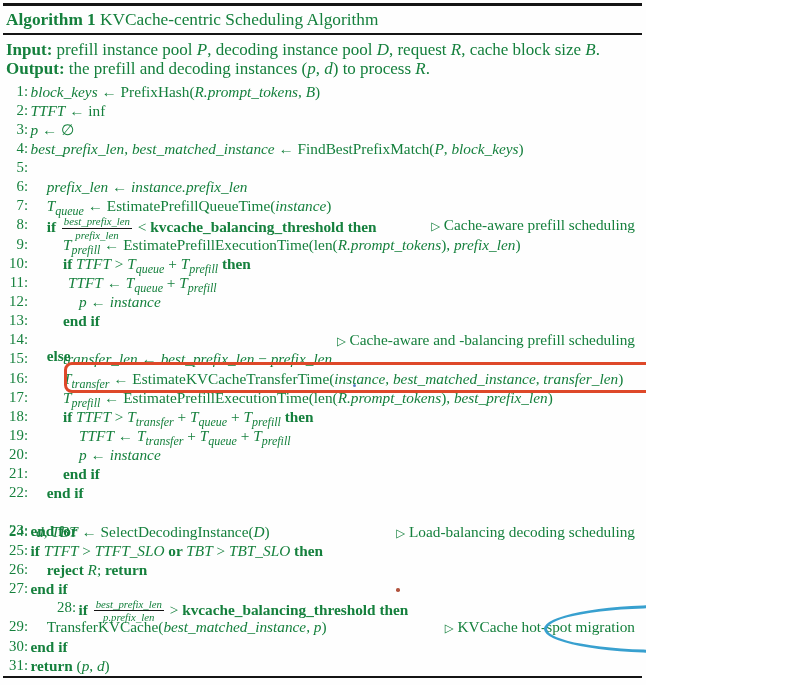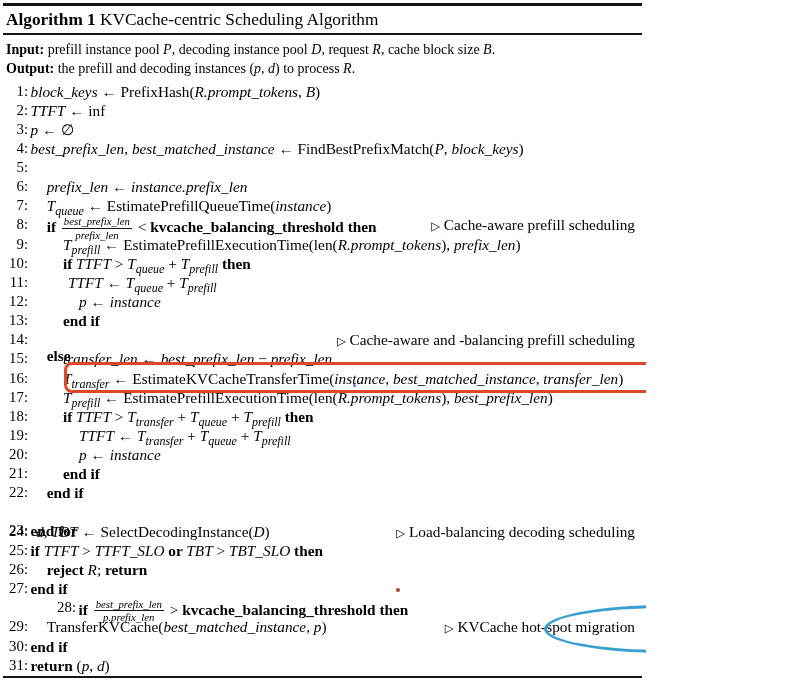--- a/index.html
+++ b/index.html
@@ -1,27 +1,27 @@
 <!DOCTYPE html>
 <html><head>
 <meta charset="utf-8">
 <style>
   html,body{margin:0;padding:0;background:#ffffff;}
   #page{
     position:relative;width:646px;height:685px;background:#fefefe;
-    font-family:"Liberation Serif","DejaVu Serif",serif;color:#000000;
+    font-family:"Liberation Serif","DejaVu Serif",serif;color:#15803d;
     overflow:hidden;
   }
   .rule{position:absolute;left:3px;right:4px;background:#141414;}
   #rule-top{top:3px;height:3px;}
   #rule-mid{top:33px;height:1.6px;}
   #rule-bottom{top:676px;height:1.8px;}
   #algo-title{position:absolute;left:6px;top:10px;font-size:17.3px;white-space:nowrap;}
   #algo-title .tbold{font-weight:bold;}
-  .io-row{position:absolute;left:6px;height:19px;line-height:19px;font-size:14px;white-space:nowrap;}
+  .io-row{position:absolute;left:6px;height:19px;line-height:19px;font-size:17px;white-space:nowrap;}
   #io-input{top:40px;}
   #io-output{top:58.5px;}
   .algo-row{position:absolute;left:0;width:100%;height:19.14px;line-height:19.14px;white-space:nowrap;font-size:15.3px;}
   .lnum{position:absolute;left:0;top:0;width:28px;text-align:right;font-size:14.8px;}
   .code{position:absolute;top:0;}
   .cmt{position:absolute;top:0;right:11px;}
   .cmt .marker{font-family:"DejaVu Sans",sans-serif;font-size:11.5px;vertical-align:0.5px;}
   .seg-p{font-style:normal;}
   .seg-v{font-style:italic;}
   .seg-b{font-weight:bold;}

